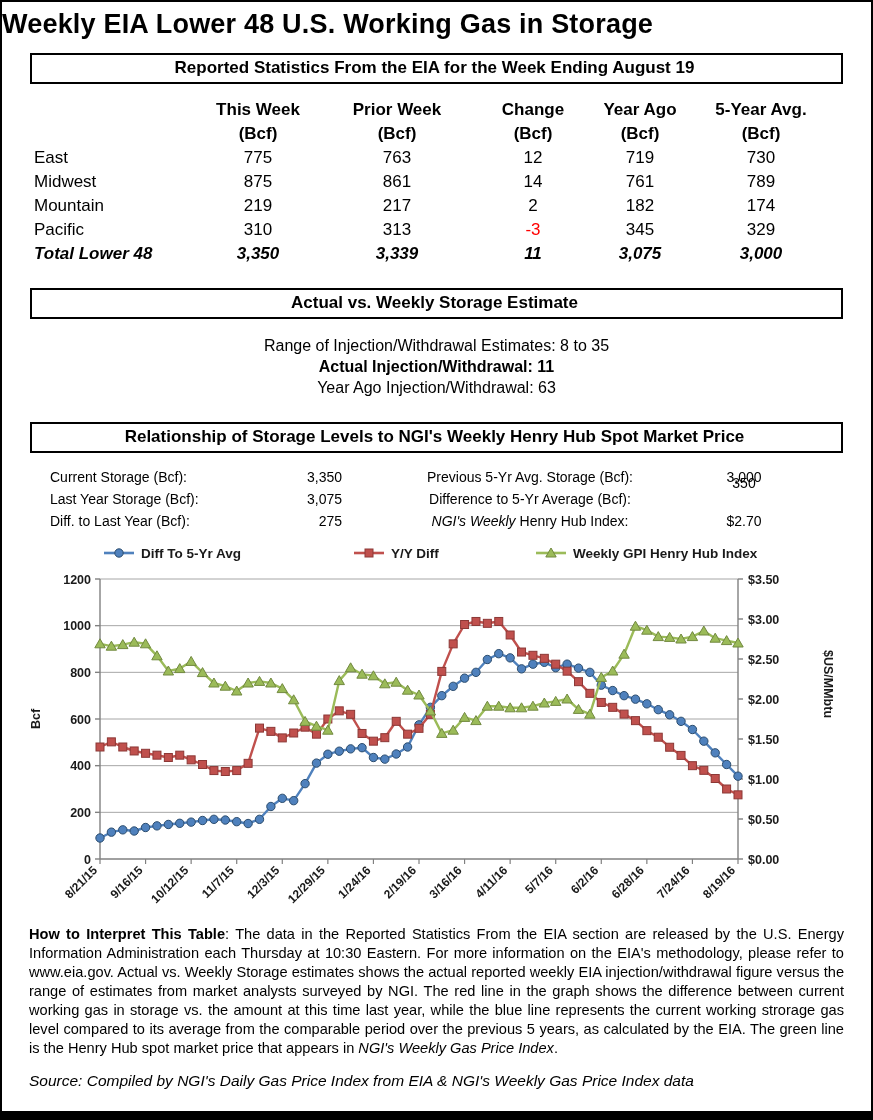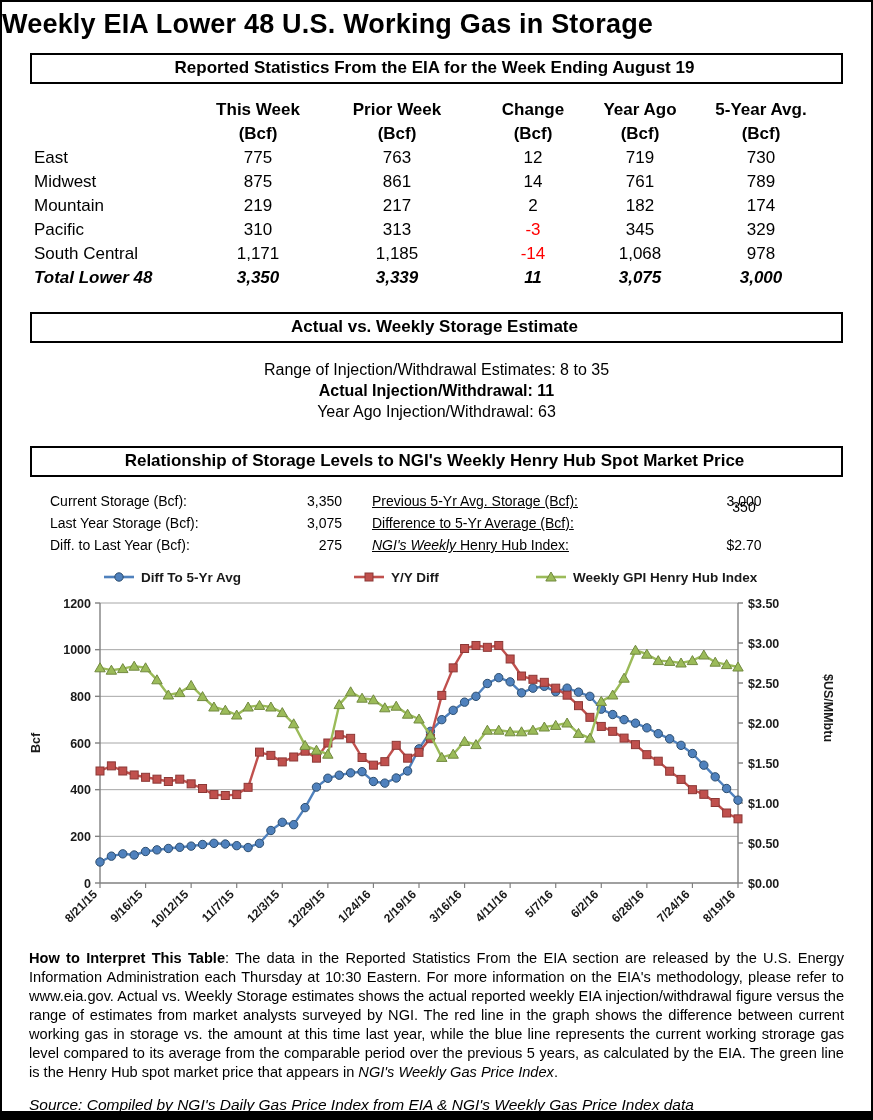--- a/index.html
+++ b/index.html
@@ -24,21 +24,21 @@
   table.stats td.num{ text-align:center; }
   table.stats tr.total td{ font-weight:bold; font-style:italic; }
   td.neg{ color:#ff0000; }
 
   .est-lines{ margin-top:16px; text-align:center; font-size:16px; line-height:21px; }
   .est-lines .bold{ font-weight:bold; }
 
   .rel-stats{ position:relative; height:66px; margin-top:16px; font-size:14px; }
   .rel-stats .lbl-l{ position:absolute; left:48px; }
   .rel-stats .val-l{ position:absolute; width:90px; text-align:right; left:250px; }
-  .rel-stats .lbl-r{ position:absolute; width:280px; text-align:left; left:370px;text-decoration:underline; }
+  .rel-stats .lbl-r{ position:absolute; width:280px; text-align:center; left:388px; }
   .rel-stats .val-r{ position:absolute; width:80px; text-align:center; left:702px; }
 
   .chart-wrap{ margin:4px 0 0 22px; }
 
   .interp{ margin:10px 27px 0 27px; font-size:14.6px; line-height:1.30; text-align:justify; }
   .interp .lead{ font-weight:bold; }
   .interp .tail{ font-style:italic; }
   .source{ margin:14px 0 0 27px; font-size:15.5px; font-style:italic; }
   .bottom-bar{ position:absolute; bottom:0; left:0; width:100%; height:7px; background:#000; }
 </style>
@@ -103,28 +103,20 @@
           <td class="num">182</td>
           <td class="num">174</td>
         </tr>
         <tr>
           <td class="rowlabel">Pacific</td>
           <td class="num">310</td>
           <td class="num">313</td>
           <td class="num neg">-3</td>
           <td class="num">345</td>
           <td class="num">329</td>
-        </tr>
-        <tr>
-          <td class="rowlabel">South Central</td>
-          <td class="num">1,171</td>
-          <td class="num">1,185</td>
-          <td class="num neg">-14</td>
-          <td class="num">1,068</td>
-          <td class="num">978</td>
         </tr>
         <tr class="total">
           <td class="rowlabel">Total Lower 48</td>
           <td class="num">3,350</td>
           <td class="num">3,339</td>
           <td class="num">11</td>
           <td class="num">3,075</td>
           <td class="num">3,000</td>
         </tr>
       </tbody>

